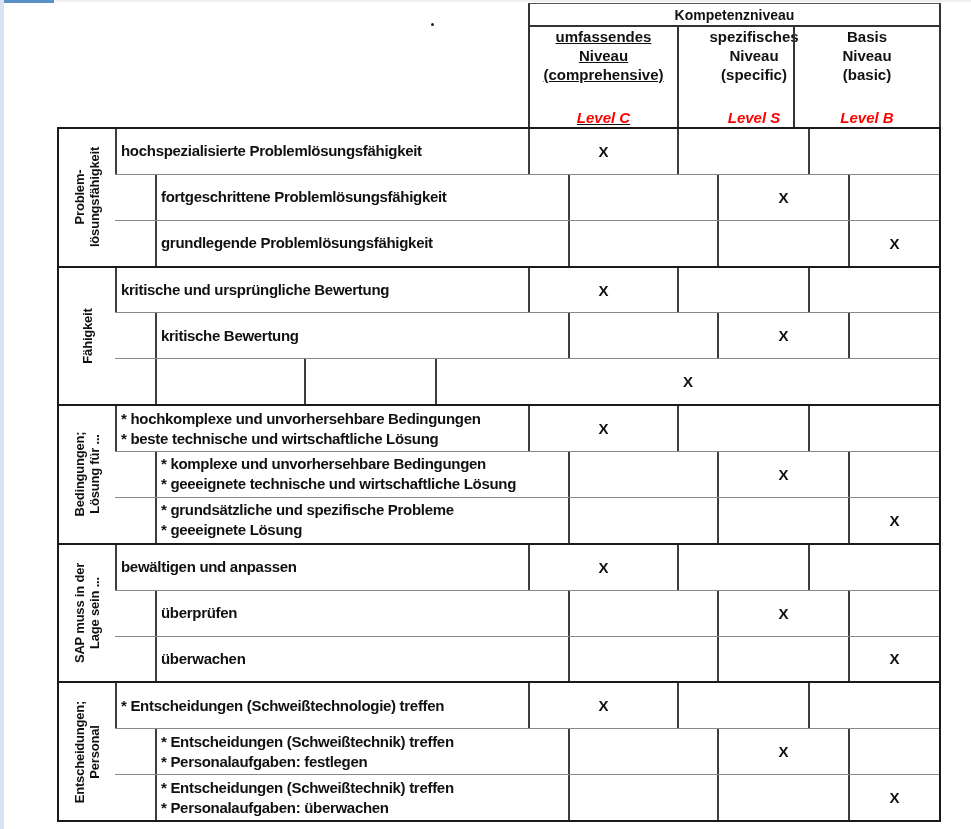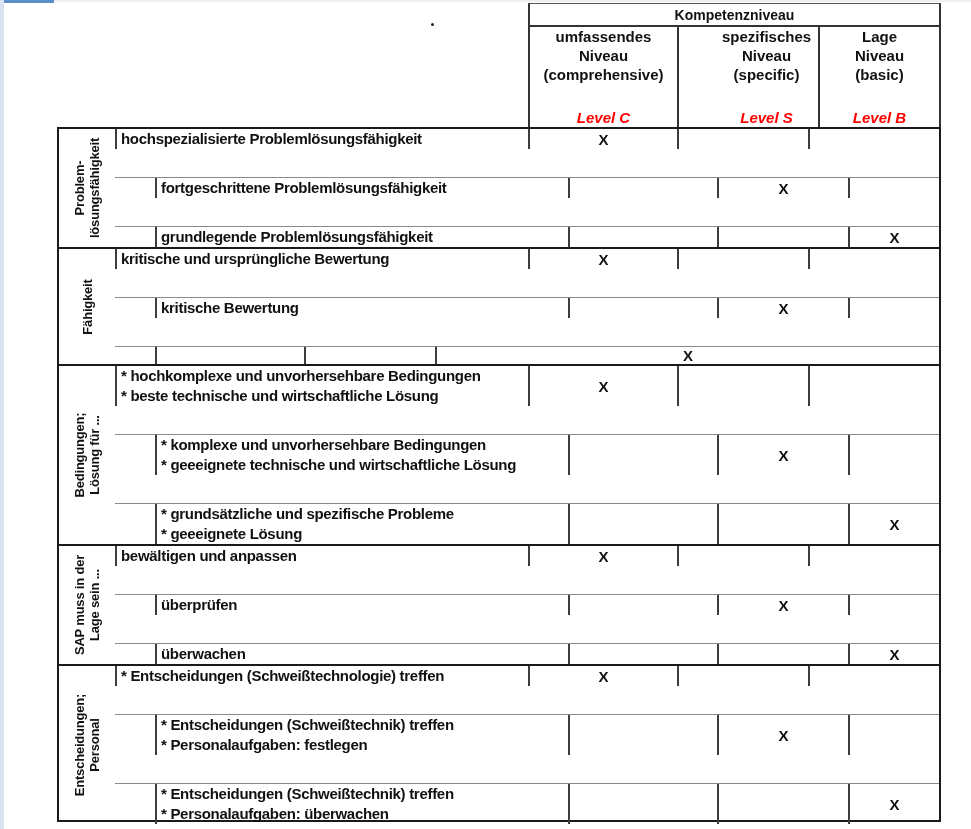--- a/index.html
+++ b/index.html
@@ -30,41 +30,41 @@
   .kn-cell {
     height:25px; border-bottom:2px solid #333;
     display:flex; align-items:center; justify-content:center;
     font-size:14px;
   }
   .col-row { flex:1; display:flex; }
   .col-cell {
     display:flex; flex-direction:column; align-items:center; justify-content:center;
     font-size:15px; line-height:19px; text-align:center;
   }
-  .col-cell.c { width:147px; }
-  .col-cell.s { width:141px; border-left:2px solid #333;padding-left:36px; }
+  .col-cell.c { width:147px;text-decoration:underline; }
+  .col-cell.s { width:116px; border-left:2px solid #333;padding-left:36px; }
   .col-cell.b { flex:1; border-left:2px solid #333; }
   .level-label { color:#ff0000; font-style:italic;margin-top:24px; }
 
   
   .body-table {
     position:absolute; left:57px; top:127px; width:884px; height:695px;
     border:2px solid #1a1a1a; background:#fff;
     display:flex; flex-direction:column;
   }
   .row-group { flex:1; display:flex; }
   .row-group + .row-group { border-top:2px solid #1a1a1a; }
   .label-cell { width:56px; position:relative; }
   .label-inner {
     position:absolute; top:50%; left:50%;
     transform:translate(-50%,-50%) rotate(-90deg);
     width:max-content; white-space:pre-line; text-align:center;
     font-size:13px; line-height:15px; letter-spacing:-0.2px;
   }
-  .rows { flex:1; display:flex; flex-direction:column;gap:28px; }
+  .rows { flex:1; display:flex; flex-direction:column; }
   .row { flex:1; display:flex; }
   .row + .row { border-top:1px solid #8a8a8a;padding-left:40px; }
   .desc-cell {
     width:413px; border-left:2px solid #3d3d3d;
     display:flex; flex-direction:column; justify-content:center;
     padding-left:4px; font-size:15px; line-height:20px; letter-spacing:-0.3px;
   }
   .desc-line { display:block; }
   .mark-cell {
     border-left:2px solid #3d3d3d;
@@ -98,21 +98,21 @@
         <span class="col-line">(comprehensive)</span>
         <span class="level-label">Level C</span>
       </div>
       <div class="col-cell s">
         <span class="col-line">spezifisches</span>
         <span class="col-line">Niveau</span>
         <span class="col-line">(specific)</span>
         <span class="level-label">Level S</span>
       </div>
       <div class="col-cell b">
-        <span class="col-line">Lage</span>
+        <span class="col-line">Basis</span>
         <span class="col-line">Niveau</span>
         <span class="col-line">(basic)</span>
         <span class="level-label">Level B</span>
       </div>
     </div>
   </div>
 
   <div class="body-table">
 
     <div class="row-group">

